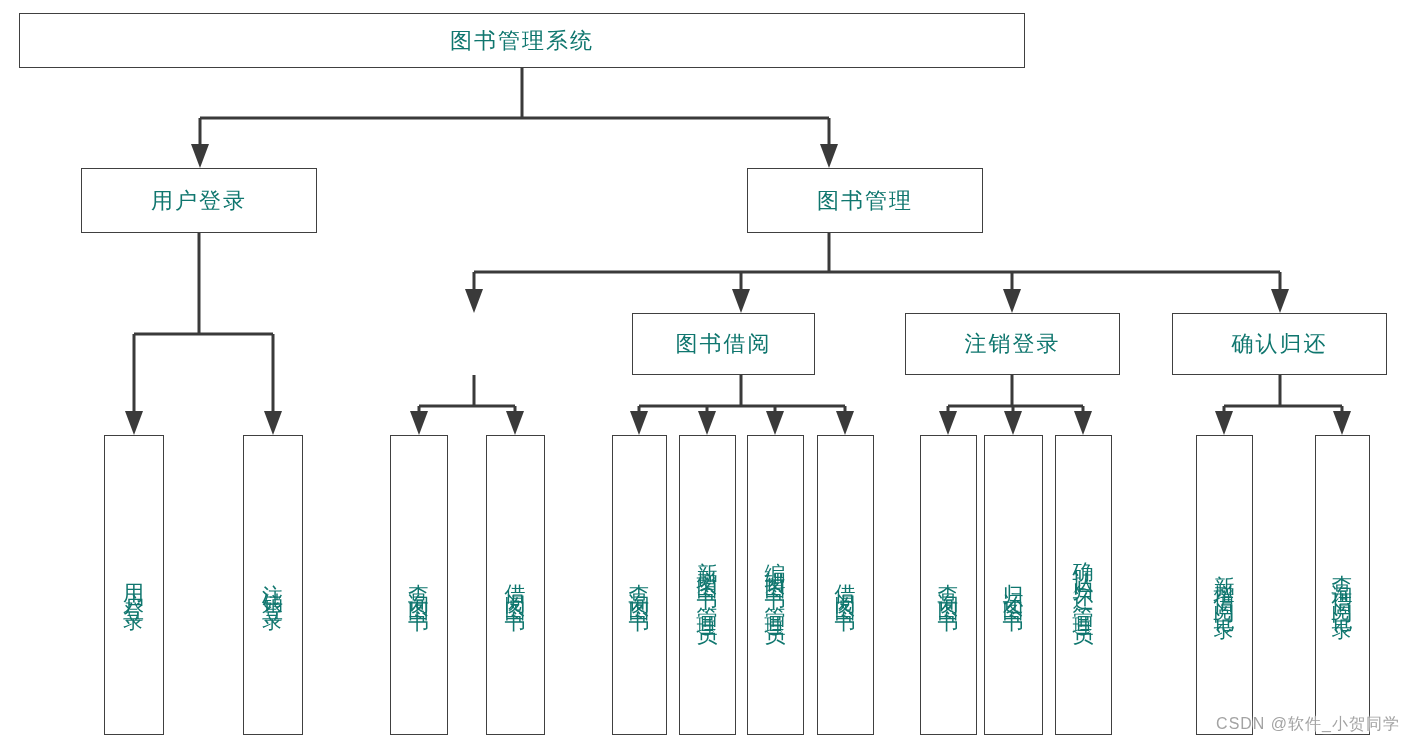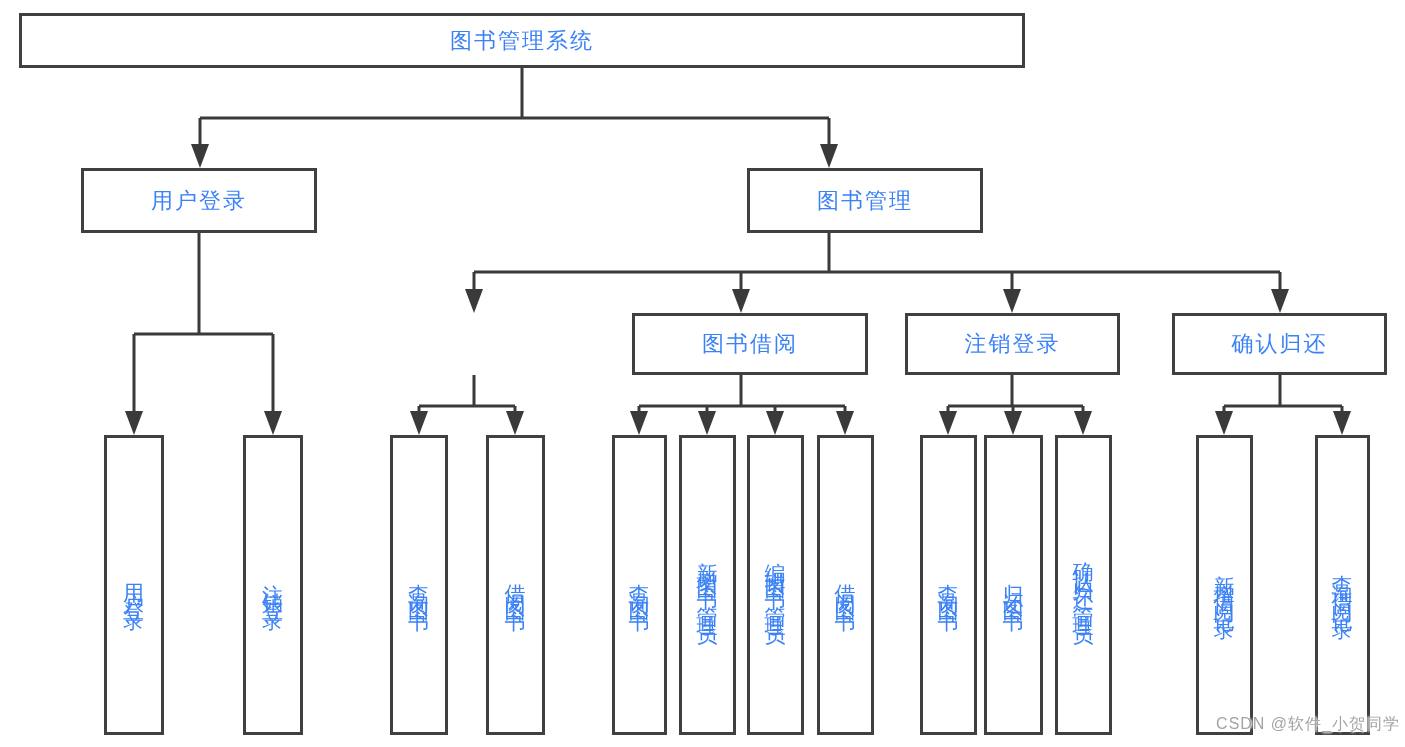--- a/index.html
+++ b/index.html
@@ -7,26 +7,26 @@
   #canvas{
     position:relative;
     width:1405px;height:747px;
     background:#ffffff;
     overflow:hidden;
   }
   #wires{position:absolute;left:0;top:0;z-index:1;}
   .node{
     position:absolute;
     box-sizing:border-box;
-    border:3px solid #404040;
+    border:1px solid #404040;
     background:#ffffff;
     display:flex;
     align-items:center;
     justify-content:center;
-    color:#3b82f6;
+    color:#0f766e;
     z-index:2;
   }
   .h-label{
     font-size:22px;
     letter-spacing:2px;
     white-space:nowrap;
   }
   .v-label{
     writing-mode:vertical-rl;
     text-orientation:mixed;
@@ -99,21 +99,21 @@
     <span class="h-label">图书管理系统</span>
   </div>
 
   <div class="node" style="left:81px;top:168px;width:236px;height:65px">
     <span class="h-label">用户登录</span>
   </div>
   <div class="node" style="left:747px;top:168px;width:236px;height:65px">
     <span class="h-label">图书管理</span>
   </div>
 
-  <div class="node" style="left:632px;top:313px;width:236px;height:62px">
+  <div class="node" style="left:632px;top:313px;width:183px;height:62px">
     <span class="h-label">图书借阅</span>
   </div>
   <div class="node" style="left:905px;top:313px;width:215px;height:62px">
     <span class="h-label">注销登录</span>
   </div>
   <div class="node" style="left:1172px;top:313px;width:215px;height:62px">
     <span class="h-label">确认归还</span>
   </div>
 
   <div class="node" style="left:104px;top:435px;width:60px;height:300px">

